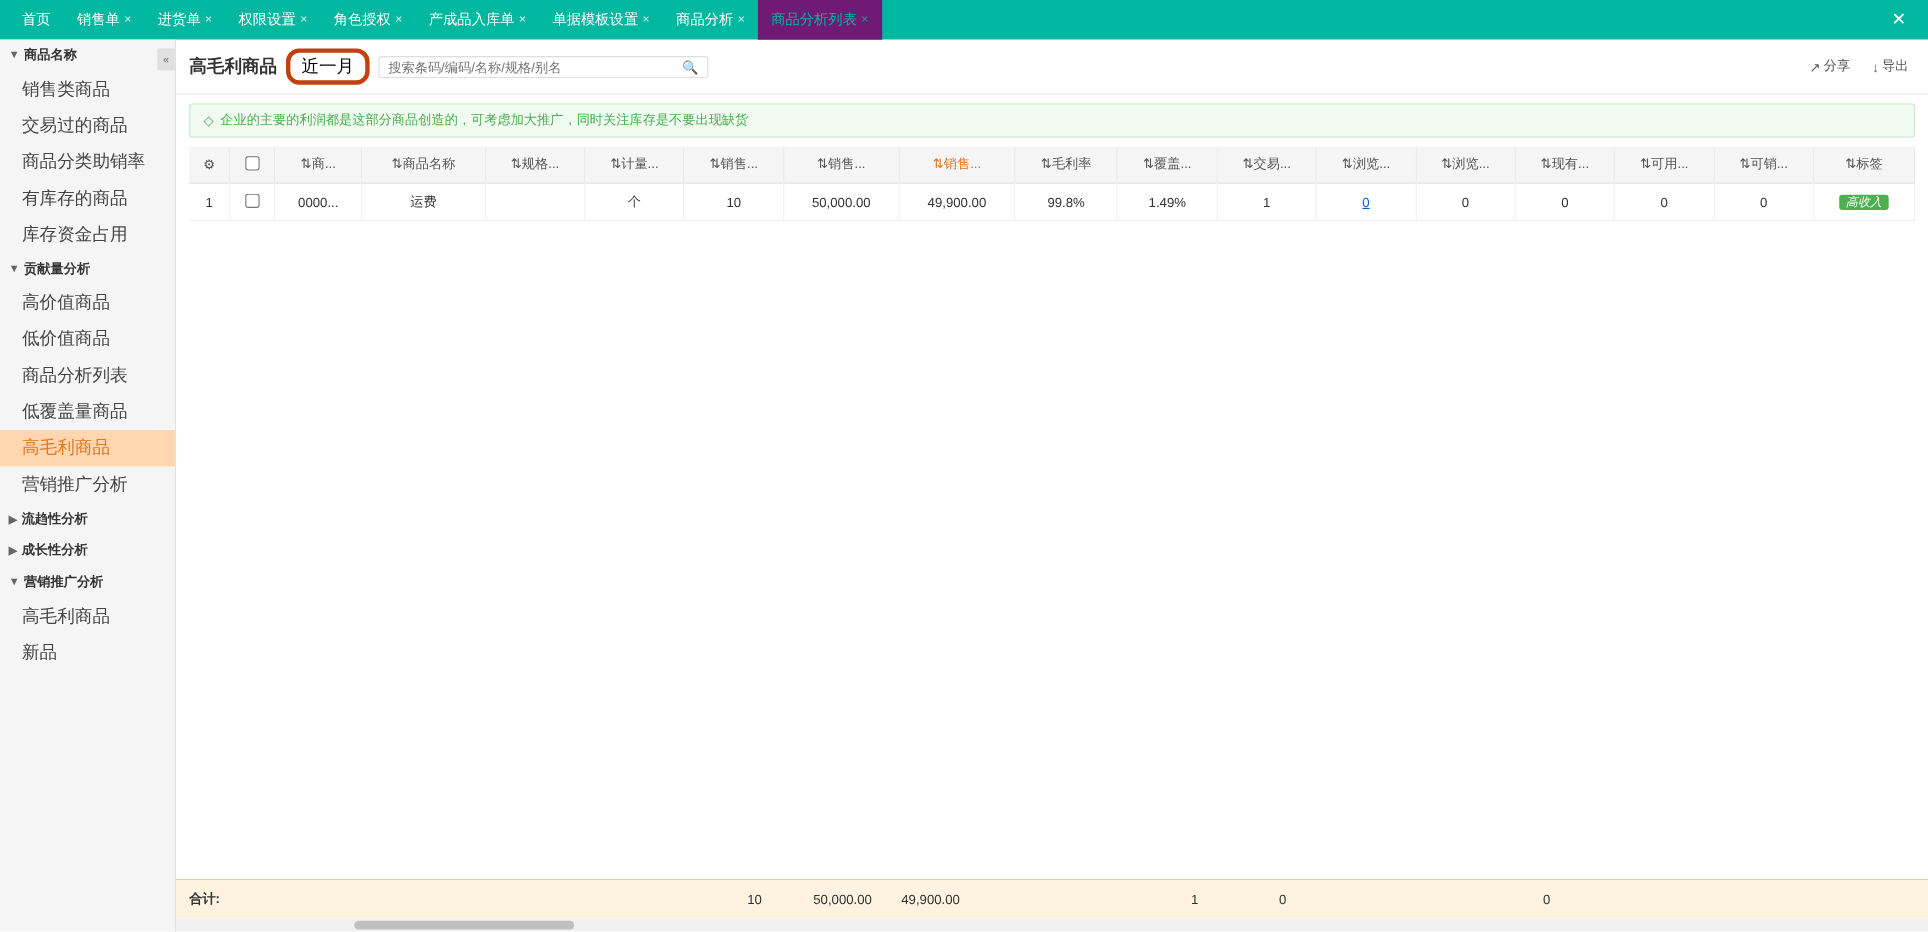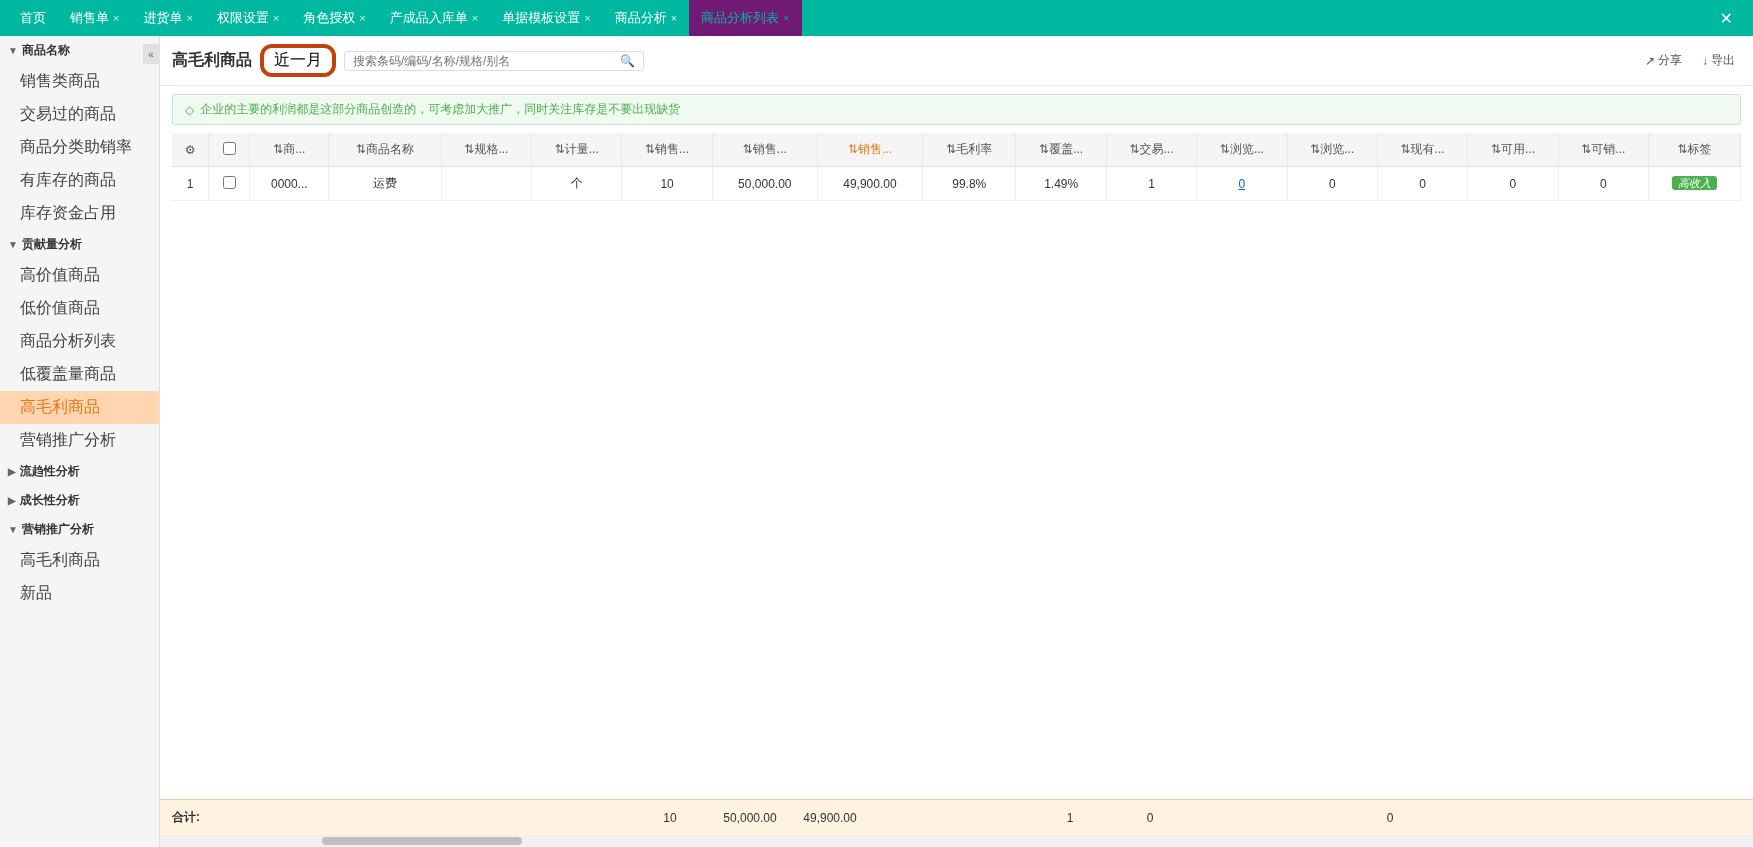--- a/index.html
+++ b/index.html
@@ -228,21 +228,21 @@
     .footer-bar {
       background: #fdf3e0;
       border-top: 1px solid #e0d0b0;
       display: flex;
       align-items: center;
       padding: 6px 12px;
       min-height: 36px;
       font-size: 12px;
       color: #333;
     }
-    .footer-bar .label { margin-right: 20px; font-weight: bold; }
+    .footer-bar .label { margin-right: 36px; font-weight: bold; }
     .footer-cell {
       min-width: 80px;
       text-align: center;
     }
 
     
     .scrollbar-row {
       height: 12px;
       background: #f0f0f0;
       display: flex;

